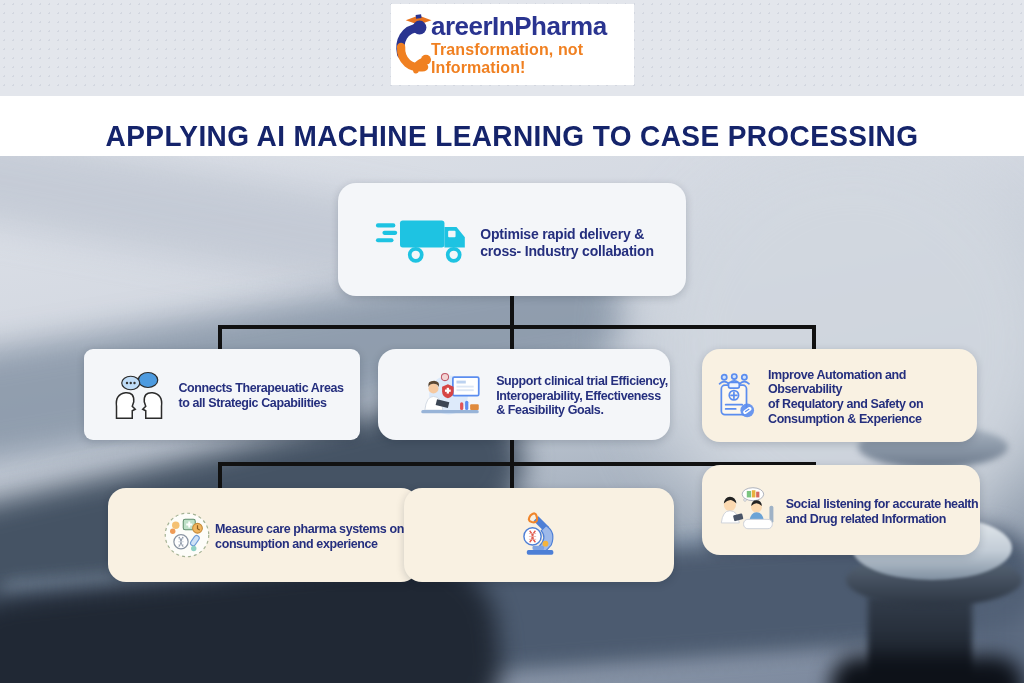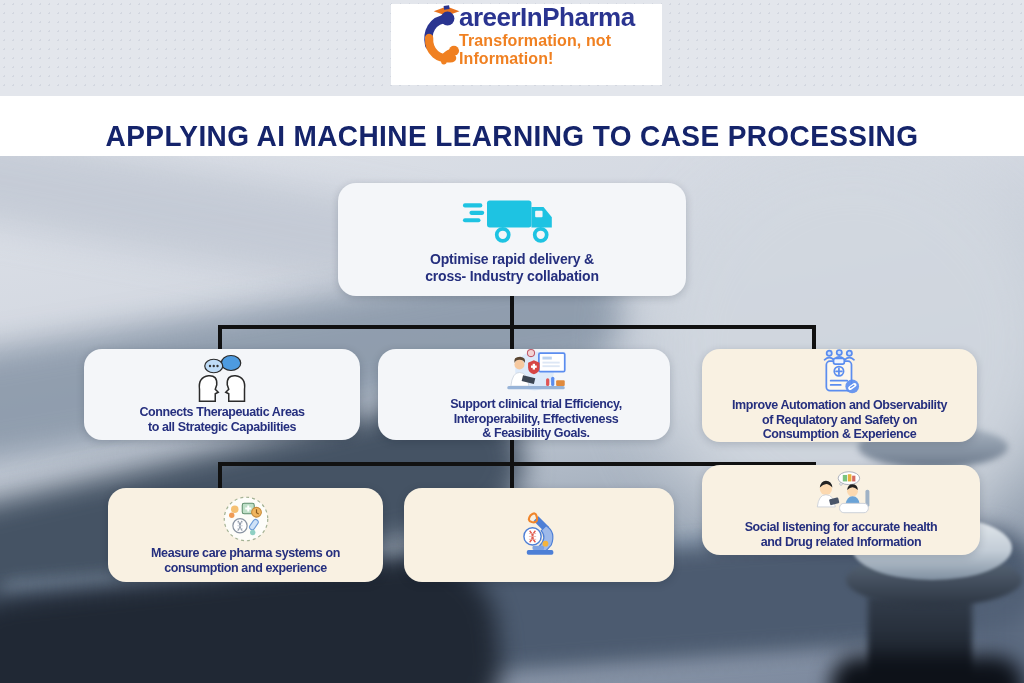--- a/index.html
+++ b/index.html
@@ -10,21 +10,21 @@
   }
   
   .top-strip{
     position:absolute;left:0;top:0;width:1024px;height:88px;
     background:#e3e6ec;
     background-image:radial-gradient(#d3d7e0 1px,transparent 1px);
     background-size:9px 9px;
   }
   .logo-card{
     position:absolute;left:391px;top:4px;width:243px;height:81px;
-    background:#ffffff;display:flex;align-items:flex-start;justify-content:center;padding-left:28px;
+    background:#ffffff;display:flex;align-items:center;justify-content:center;
   }
   .logo-inner{display:flex;align-items:center;}
   .logo-mark{width:46px;height:64px;margin-right:-6px;flex:0 0 auto;}
   .logo-textcol{display:flex;flex-direction:column;align-items:flex-start;}
   .logo-brand{color:#2a3490;font-weight:bold;font-size:26px;letter-spacing:-0.5px;line-height:1;}
   .logo-tagline{color:#f08021;font-weight:bold;font-size:16px;margin-top:2px;letter-spacing:0.1px;}
   .title-band{
     position:absolute;left:0;top:96px;width:1024px;height:80px;background:#ffffff;
     display:flex;align-items:center;justify-content:center;
   }
@@ -49,23 +49,23 @@
   .sh-disc-face{left:852px;top:360px;width:160px;height:64px;background:linear-gradient(180deg,#e6ebef 0%,#c2ccd6 55%,#7f8fa0 100%);border-radius:50%;filter:blur(1.5px);}
   .sh-disc-rim{left:846px;top:398px;width:176px;height:52px;background:linear-gradient(180deg,#5d6b7c,#2c3542);border-radius:50%;filter:blur(2px);}
   .sh-stem{left:868px;top:440px;width:104px;height:100px;background:linear-gradient(180deg,#333d4b,#12171f);filter:blur(3px);}
   .sh-foot{left:830px;top:500px;width:194px;height:60px;background:#0d1118;filter:blur(10px);border-radius:40px;}
   .sh-corner{left:960px;top:430px;width:140px;height:260px;background:#5a6views878;background:#55647a;filter:blur(20px);opacity:.8;}
   
   .conn{position:absolute;background:#111111;}
   
   .card{
     position:absolute;border-radius:18px;
-    display:flex;flex-direction:column;align-items:center;justify-content:center;
+    display:flex;flex-direction:row;align-items:center;justify-content:center;
     box-shadow:0 2px 8px rgba(10,20,40,0.18);
-    text-align:center;
+    text-align:left;
   }
   .card-white{background:#f4f6f9;}
   .card-cream{background:#f9f1e2;margin-left:25px;}
   .card-label{
     color:#252f7e;font-weight:bold;font-size:12.5px;line-height:1.18;
     letter-spacing:-0.4px;white-space:pre-line;margin-top:3px;
   }
   .card-top .card-label{font-size:14px;letter-spacing:-0.2px;margin-top:6px;}
   .card svg{flex:0 0 auto;}
 </style>
@@ -133,21 +133,21 @@
       <rect x="9" y="17" width="16" height="4.5" rx="2.2"></rect>
       <rect x="2" y="25" width="19" height="4.5" rx="2.2"></rect>
     </g>
     <circle cx="45" cy="43" r="6.5" fill="#f4f6f9" stroke="#1ec3e2" stroke-width="4"></circle>
     <circle cx="86" cy="43" r="6.5" fill="#f4f6f9" stroke="#1ec3e2" stroke-width="4"></circle>
   </svg>
   <div class="card-label">Optimise rapid delivery &amp;
 cross- Industry collabation</div>
 </div>
 
-<div class="card card-white" style="left:84px;top:349px;width:276px;height:91px;">
+<div class="card card-white" style="left:84px;top:349px;width:276px;height:91px;border-radius:9px;">
   <svg width="78" height="48" viewBox="0 0 80 64">
     <ellipse cx="52" cy="12" rx="13" ry="10" fill="#4d9be0" stroke="#2b2b2b" stroke-width="1.6"></ellipse>
     <ellipse cx="29" cy="16" rx="12" ry="9" fill="#bfdcf7" stroke="#2b2b2b" stroke-width="1.6"></ellipse>
     <circle cx="24" cy="16" r="1.6" fill="#333"></circle>
       <circle cx="29" cy="16" r="1.6" fill="#333"></circle>
       <circle cx="34" cy="16" r="1.6" fill="#333"></circle>
     <path d="M10 63 V47 Q8 31 22 29 Q34 28 33 41 L31 47 L35 51 L31 53 V63 Z" fill="#ffffff" stroke="#2b2b2b" stroke-width="2"></path>
     <path d="M70 63 V47 Q72 31 58 29 Q46 28 47 41 L49 47 L45 51 L49 53 V63 Z" fill="#ffffff" stroke="#2b2b2b" stroke-width="2"></path>
   </svg>
   <div class="card-label">Connects Therapeuatic Areas
@@ -196,21 +196,21 @@
     </g>
     <circle cx="53" cy="52" r="9.5" fill="#5b8def" opacity="0.9"></circle>
     <rect x="46.5" y="49.5" width="13" height="5.5" rx="2.7" fill="#ffffff" transform="rotate(-35 53 52)"></rect>
     <path d="M53 48.5 l0 7" stroke="#5b8def" stroke-width="1.6" transform="rotate(55 53 52)"></path>
   </svg>
   <div class="card-label">Improve Automation and Observability
 of Requlatory and Safety on
 Consumption &amp; Experience</div>
 </div>
 
-<div class="card card-cream" style="left:83px;top:488px;width:275px;height:94px;">
+<div class="card card-cream" style="left:83px;top:488px;width:275px;height:94px;padding-left:36px;">
   <svg width="56" height="48" viewBox="0 0 64 64">
     <circle cx="32" cy="32" r="29" fill="#fdfdf9" stroke="#a4b294" stroke-width="1.6" stroke-dasharray="4 4"></circle>
     <rect x="27" y="11" width="16" height="14" rx="2.5" fill="#bfe0c8" stroke="#5f8f6d" stroke-width="1.4"></rect>
     <path d="M35 14 v8 M31 18 h8" stroke="#ffffff" stroke-width="2.6"></path>
     <circle cx="17" cy="19" r="5" fill="#f5c173"></circle>
     <circle cx="13" cy="27" r="3.6" fill="#ef9b55"></circle>
     <circle cx="24" cy="41" r="9.5" fill="#ffffff" stroke="#8a94a2" stroke-width="1.6"></circle>
     <path d="M21 34.5 q6.5 6.5 0 13 M27 34.5 q-6.5 6.5 0 13" stroke="#8a94a2" stroke-width="1.6" fill="none"></path>
     <path d="M20.5 37 h7 M20.5 41 h7 M20.5 45 h7" stroke="#c5ccd6" stroke-width="1.2"></path>
     <circle cx="46" cy="23" r="6.5" fill="#f0b55f" stroke="#c78b3a" stroke-width="1.4"></circle>

